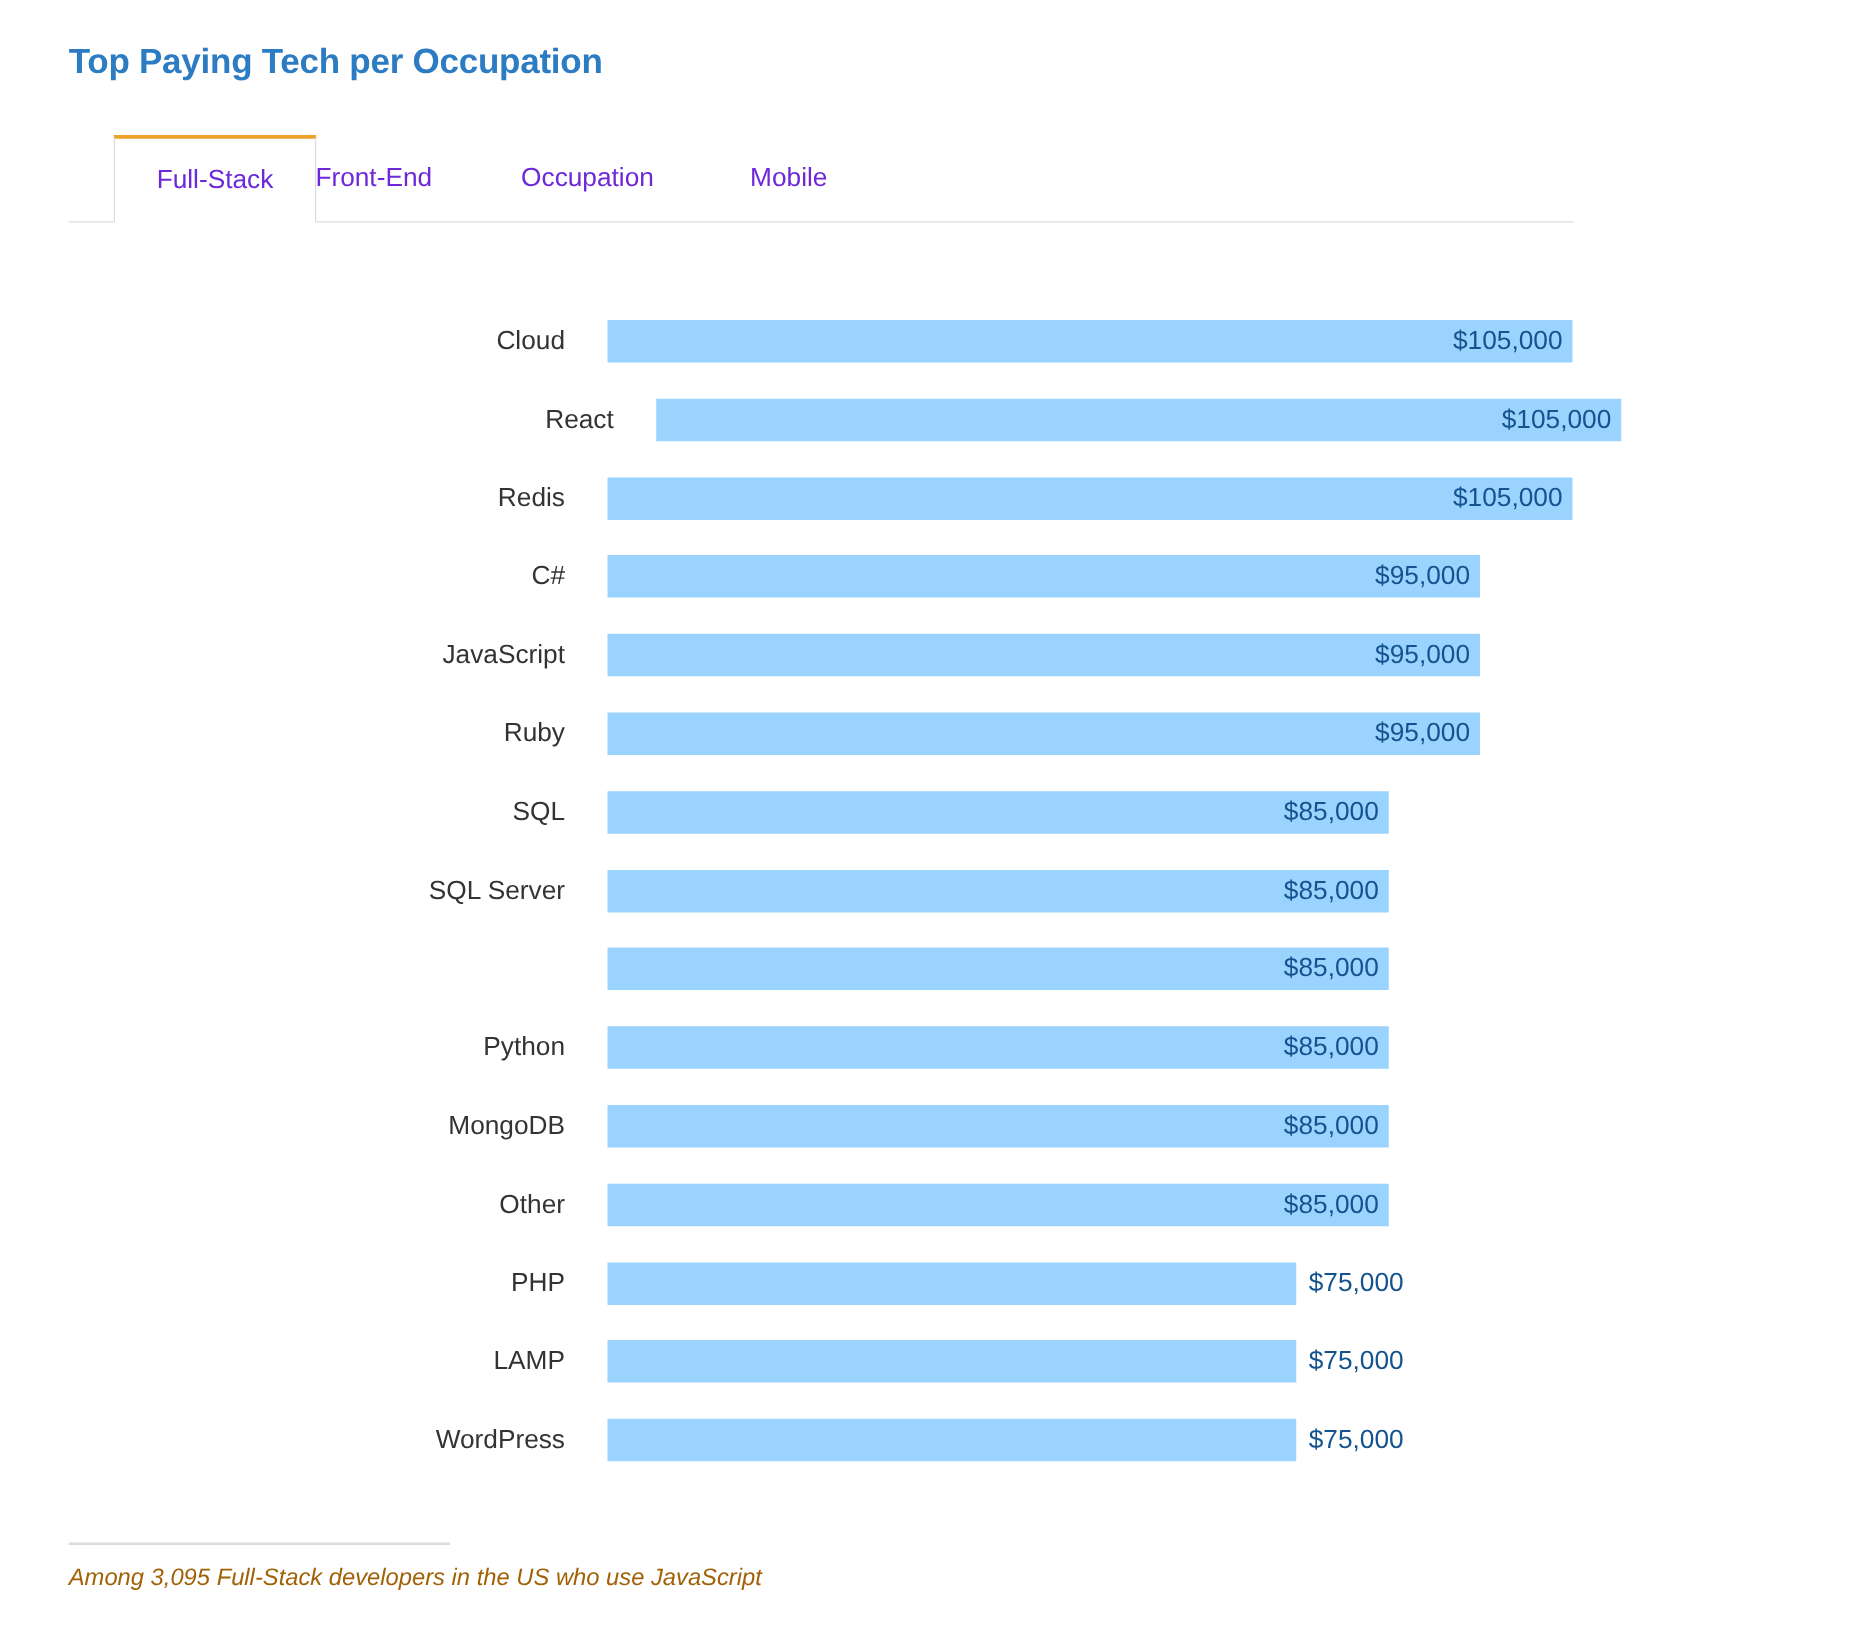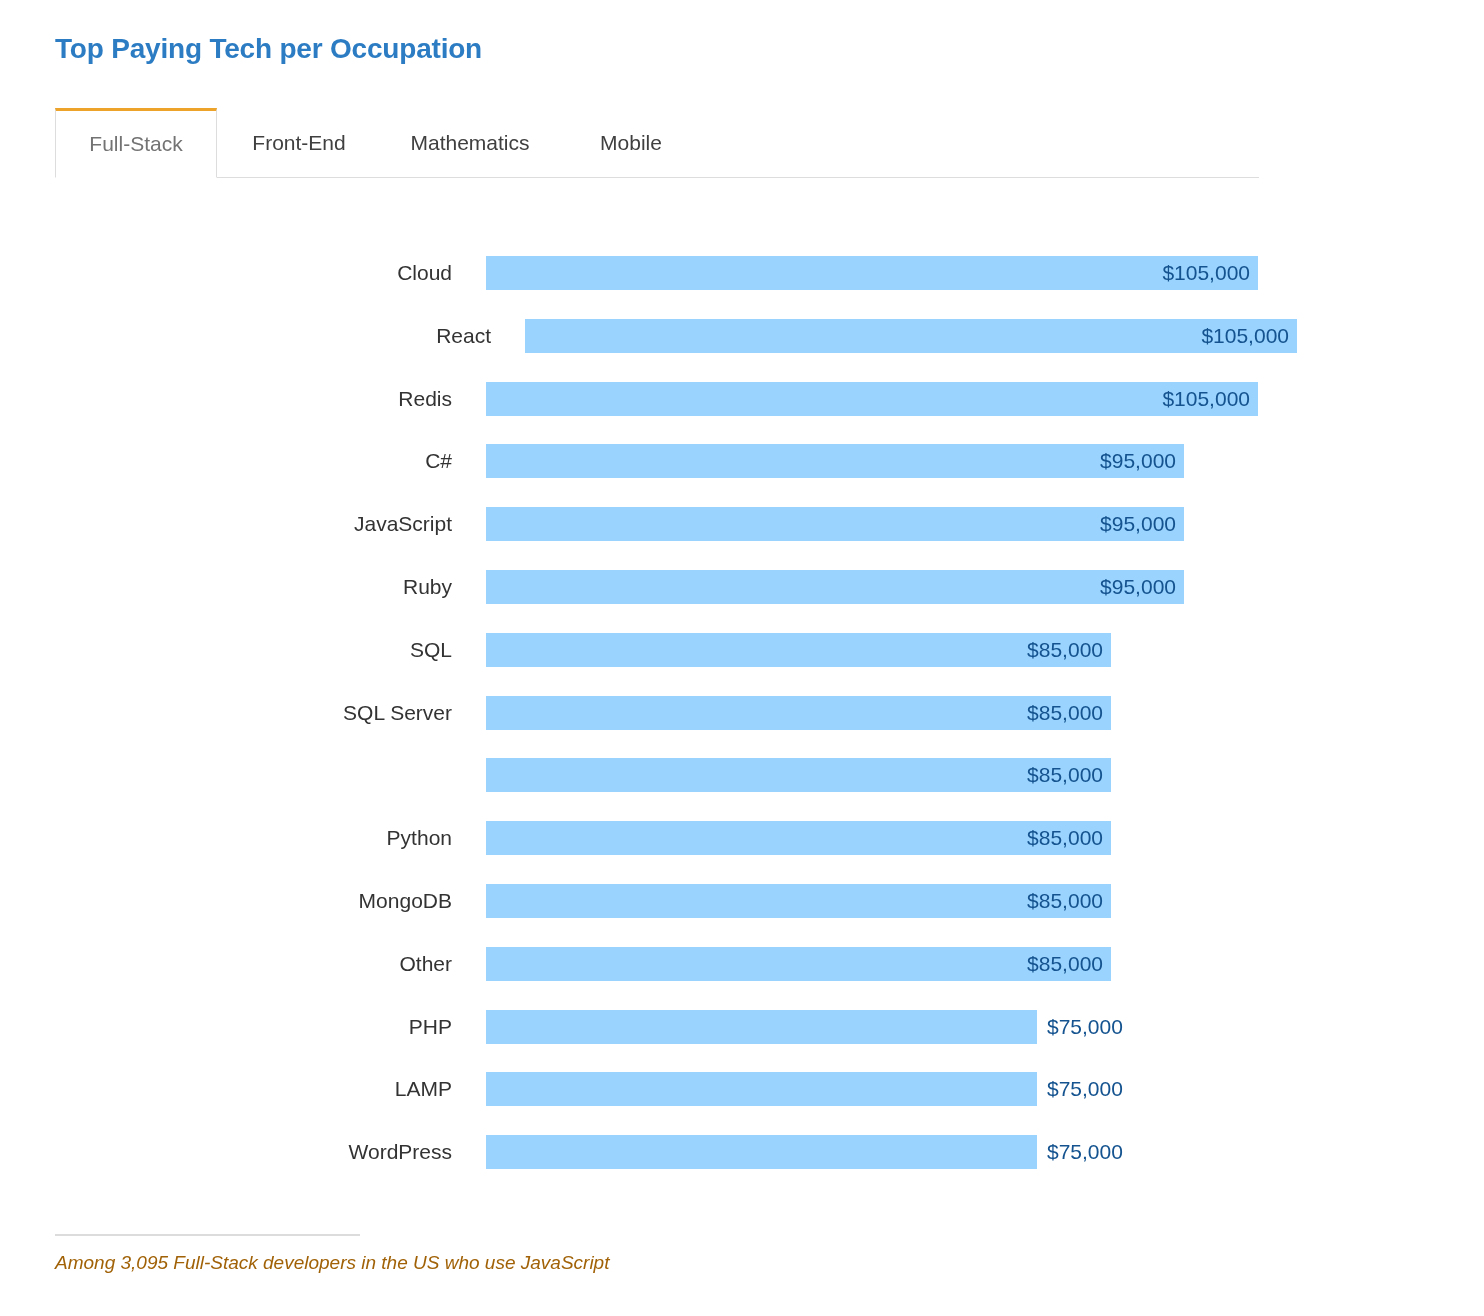--- a/index.html
+++ b/index.html
@@ -53,33 +53,34 @@
   }
   .tab {
     position: absolute;
     top: 0;
     height: 70px;
     box-sizing: border-box;
     display: flex;
     align-items: center;
     justify-content: center;
     font-size: 21px;
-    color: #404040;
+    color: #6d28d9;
     cursor: pointer;
     background: transparent;
     white-space: nowrap;
   }
   .tab.active {
-    color: #737373;
+    color: #6d28d9;
     background: #ffffff;
     border-top: 3px solid #eda229;
     border-left: 1px solid #dddddd;
     border-right: 1px solid #dddddd;
     border-bottom: 1px solid #ffffff;
     z-index: 2;
+    margin-left: 36px;
   }
 
   
   .chart {
     position: absolute;
     left: 0;
     top: 0;
     width: 1369px;
     height: 1316px;
   }
@@ -161,21 +162,21 @@
   <div class="tabstrip">
     <div class="tabstrip-underline"></div>
     <div id="tabs-host">
         <div class="tab active" style="left: 0px; width: 162px;">
           <span>Full-Stack</span>
         </div>
         <div class="tab" style="left: 164px; width: 160px;">
           <span>Front-End</span>
         </div>
         <div class="tab" style="left: 326px; width: 178px;">
-          <span>Mathematics</span>
+          <span>Occupation</span>
         </div>
         <div class="tab" style="left: 506px; width: 140px;">
           <span>Mobile</span>
         </div>
       </div>
   </div>
 
   <div class="chart">
     <div id="bars-host">
         <div class="bar-row" style="top: 256px;">

